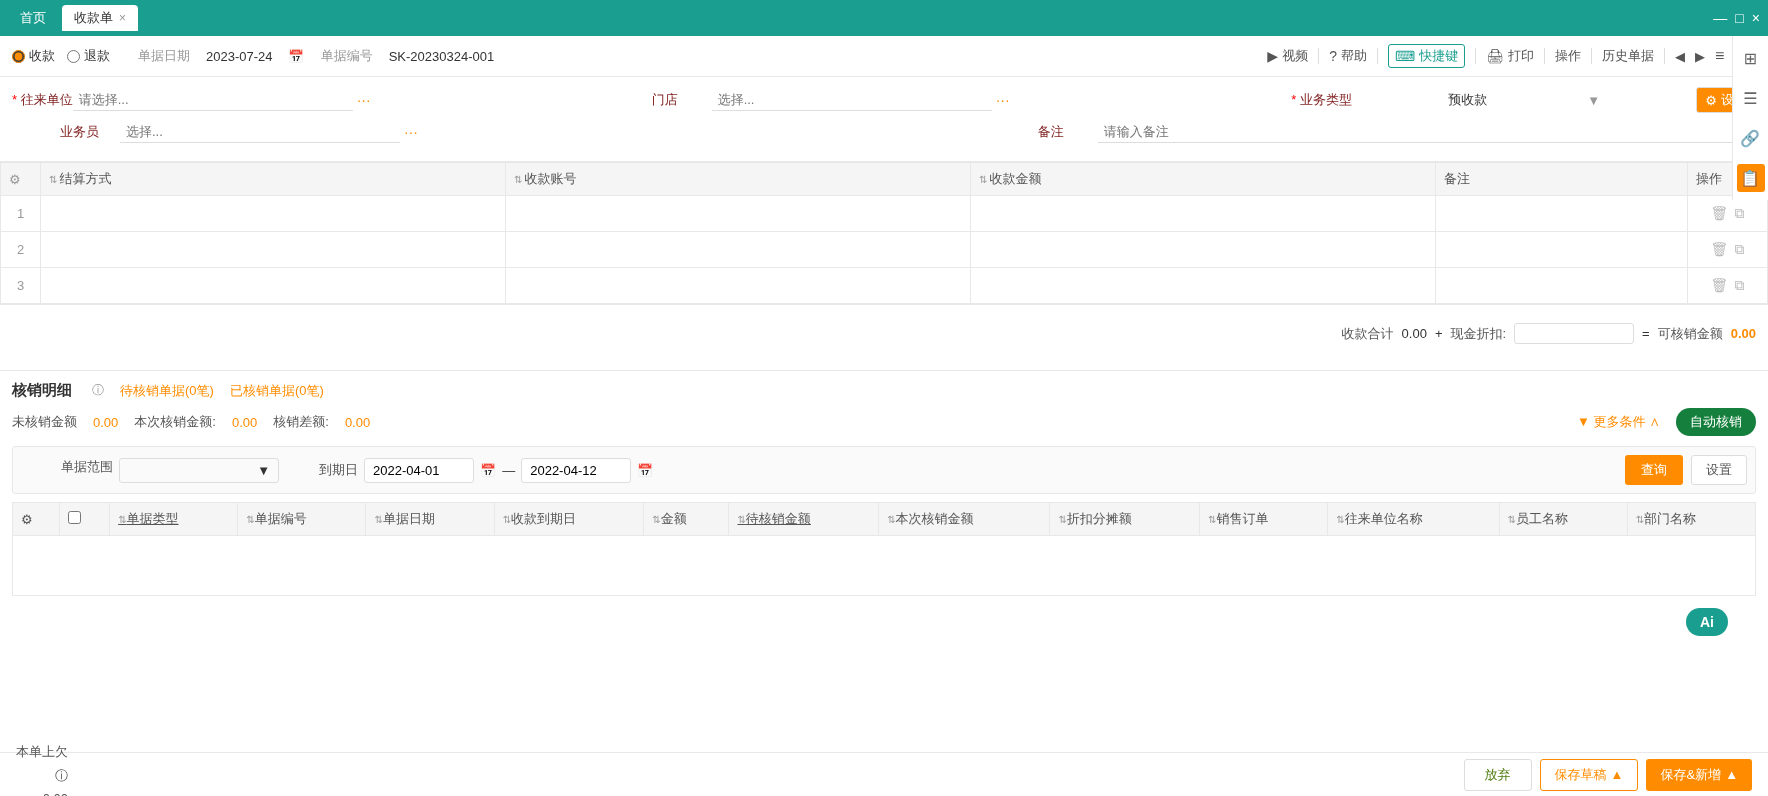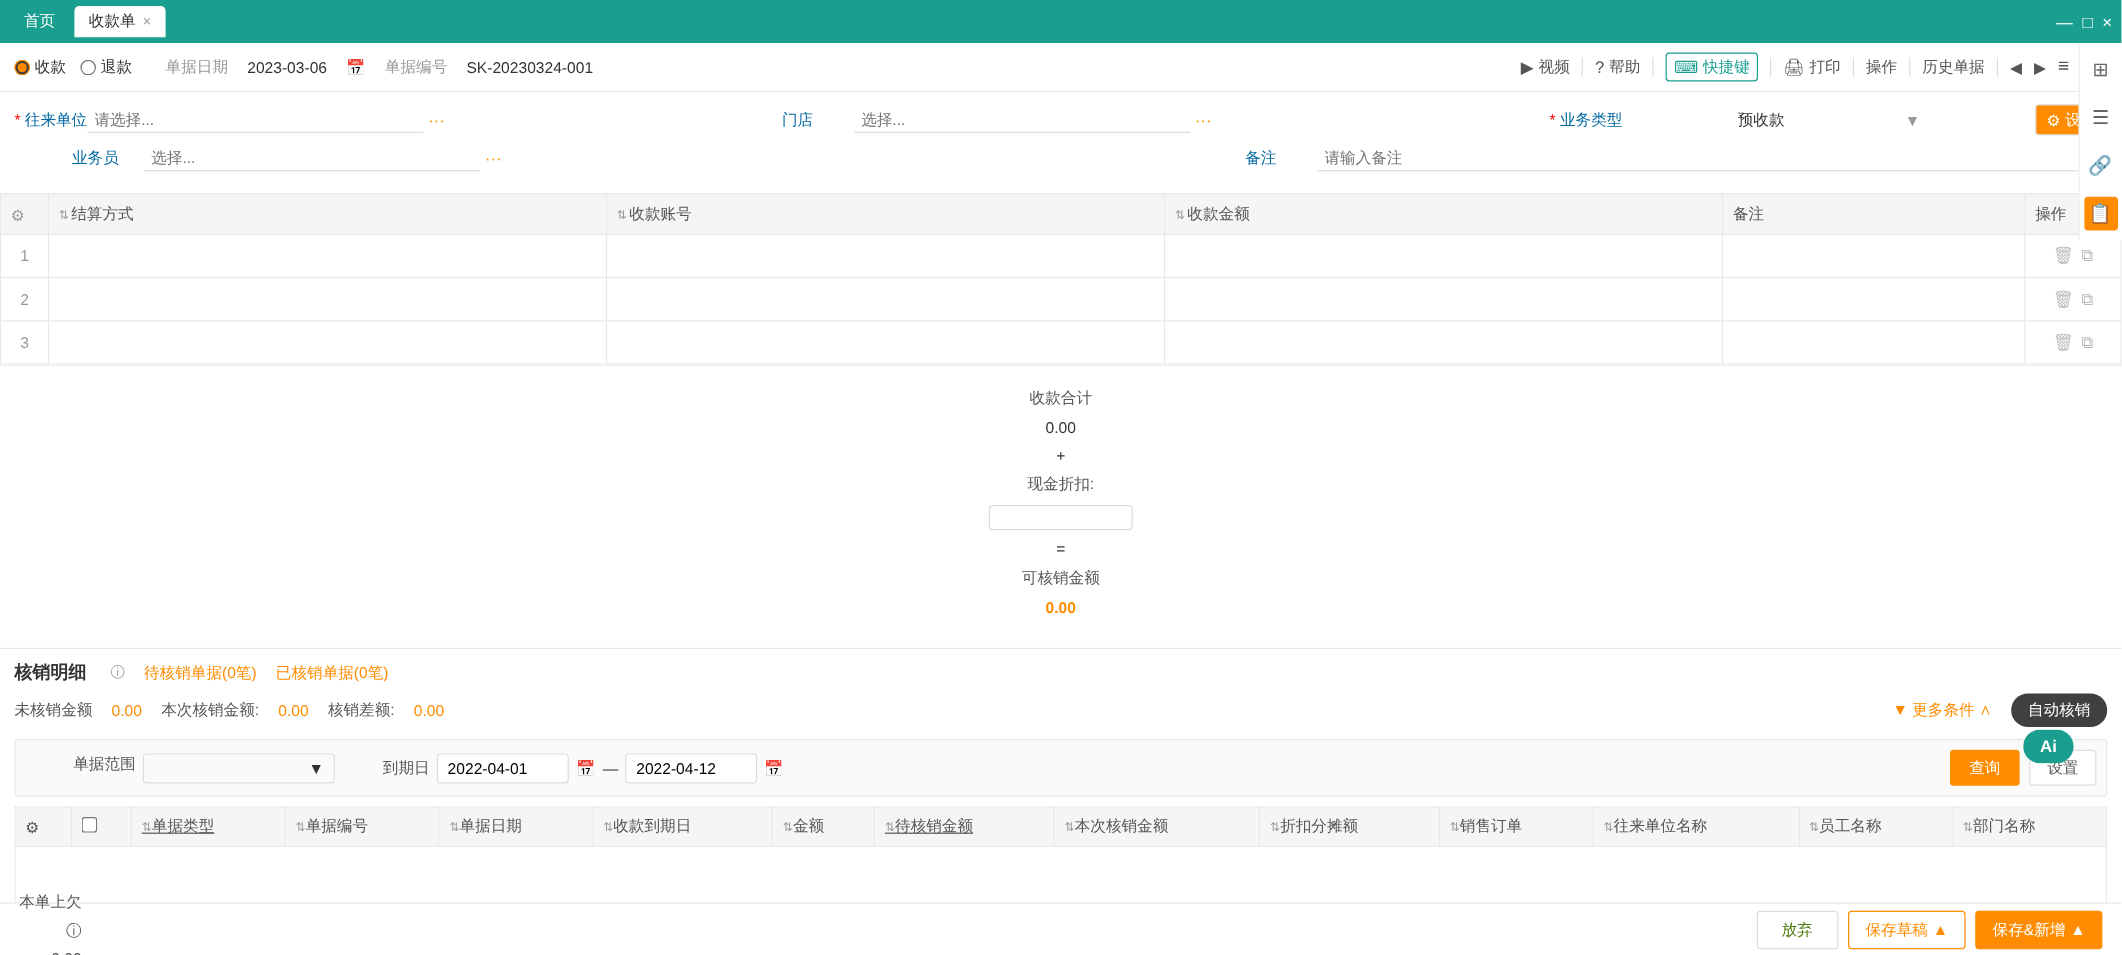--- a/index.html
+++ b/index.html
@@ -66,21 +66,21 @@
     .divider-v { width: 1px; height: 16px; background: #ddd; }
 
     
     .form-section {
       padding: 10px 12px;
       background: #fff;
       border-bottom: 1px solid #e8e8e8;
     }
     .form-row { display: flex; align-items: center; margin-bottom: 8px; gap: 0; }
     .form-field { display: flex; align-items: center; flex: 1; }
-    .form-label { color: #0369a1; white-space: nowrap; min-width: 60px; }
+    .form-label { color: #7f1d1d; white-space: nowrap; min-width: 60px; }
     .form-label.required::before { content: '* '; color: #f00; }
     .form-input {
       border: none;
       border-bottom: 1px solid #ddd;
       padding: 3px 6px;
       flex: 1;
       font-size: 13px;
       color: #999;
       outline: none;
       min-width: 100px;
@@ -128,21 +128,20 @@
     
     .sum-row {
       display: flex;
       align-items: center;
       justify-content: flex-end;
       padding: 18px 12px;
       background: #fff;
       border-top: 1px solid #e8e8e8;
       gap: 8px;
       font-size: 13px;
-      flex-direction: column;
     }
     .sum-row .label { color: #555; }
     .sum-row .value { color: #333; }
     .sum-row .highlight { color: #ff8c00; font-weight: bold; }
     .sum-row input {
       border: 1px solid #ddd;
       border-radius: 3px;
       padding: 2px 6px;
       width: 100px;
       font-size: 13px;
@@ -162,21 +161,21 @@
       gap: 16px;
       margin-bottom: 8px;
     }
     .verify-title { font-size: 15px; font-weight: bold; color: #333; }
     .verify-tab { color: #ff8c00; cursor: pointer; font-size: 13px; }
     .verify-tab.active { color: #ff8c00; }
     .verify-stats { display: flex; align-items: center; gap: 16px; margin-bottom: 10px; font-size: 13px; color: #555; }
     .verify-stats .num { color: #ff8c00; }
     .btn-filter { color: #ff8c00; cursor: pointer; font-size: 13px; border: none; background: none; }
     .btn-auto-verify {
-      background: #404040;
+      background: #15803d;
       color: #fff;
       border: none;
       border-radius: 14px;
       padding: 5px 14px;
       cursor: pointer;
       font-size: 13px;
     }
     .btn-query {
       background: #ff8c00;
       color: #fff;
@@ -382,21 +381,21 @@
         <input type="radio" name="type" checked="" style="">
         <span>收款</span>
       </label>
       <label class="radio-item">
         <input type="radio" name="type" style="">
         <span>退款</span>
       </label>
     </div>
     <div class="toolbar-meta">
       <span class="label">单据日期</span>
-      <span>2023-03-06</span>
+      <span>2023-07-24</span>
       <span style="color:#999; cursor:pointer;">📅</span>
       <span class="label">单据编号</span>
       <span>SK-20230324-001</span>
     </div>
     <div class="toolbar-right">
       <span class="toolbar-btn">
         <span class="icon">▶</span>
         <span>视频</span>
       </span>
       <span class="divider-v"></span>

